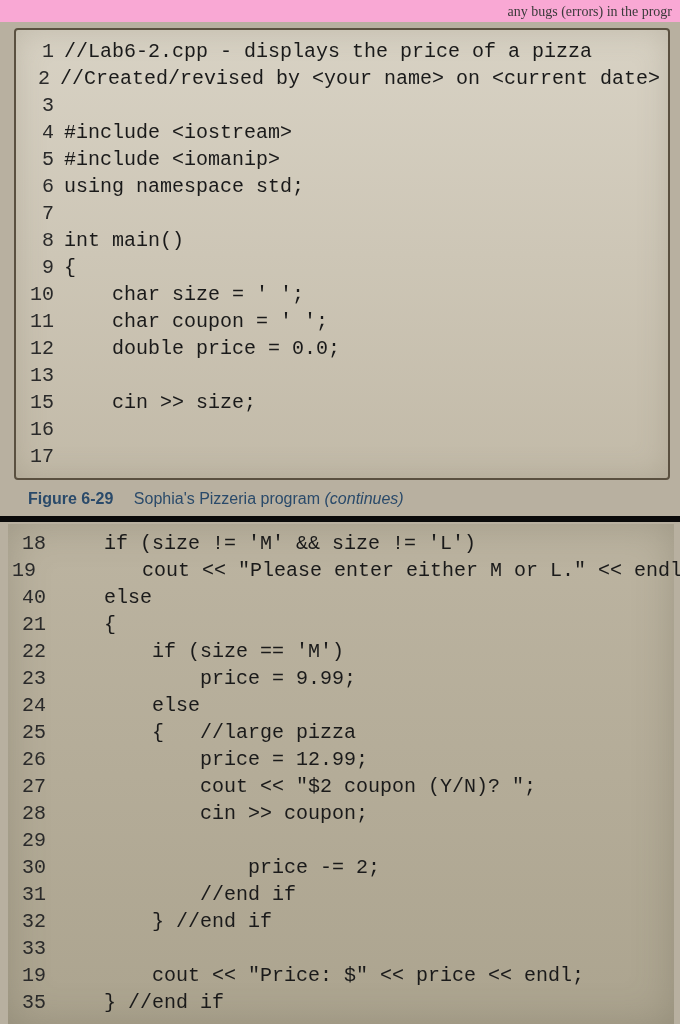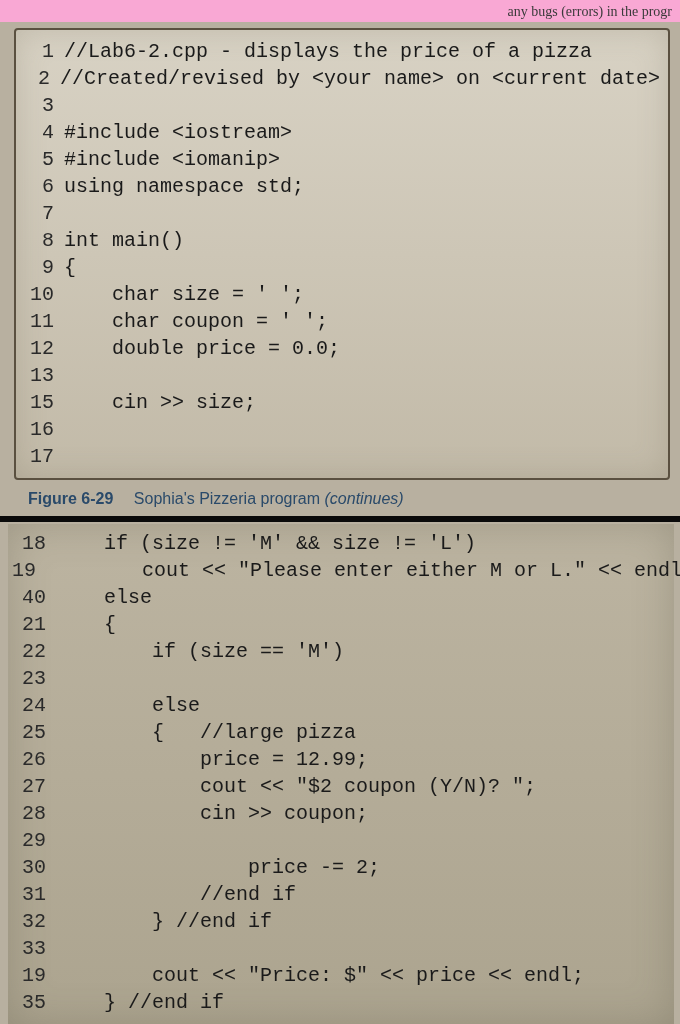--- a/index.html
+++ b/index.html
@@ -95,21 +95,21 @@
 </div>
 
 <div class="divider"></div>
 
 <div class="code-box2" id="block2">
     <div class="line"><span class="ln">18</span><span>    if (size != 'M' &amp;&amp; size != 'L')</span></div>
     <div class="line"><span class="ln">19</span><span>        cout &lt;&lt; "Please enter either M or L." &lt;&lt; endl;</span></div>
     <div class="line"><span class="ln">40</span><span>    else</span></div>
     <div class="line"><span class="ln">21</span><span>    {</span></div>
     <div class="line"><span class="ln">22</span><span>        if (size == 'M')</span></div>
-    <div class="line"><span class="ln">23</span></div>
+    <div class="line"><span class="ln">23</span><span>            price = 9.99;</span></div>
     <div class="line"><span class="ln">24</span><span>        else</span></div>
     <div class="line"><span class="ln">25</span><span>        {   //large pizza</span></div>
     <div class="line"><span class="ln">26</span><span>            price = 12.99;</span></div>
     <div class="line"><span class="ln">27</span><span>            cout &lt;&lt; "$2 coupon (Y/N)? ";</span></div>
     <div class="line"><span class="ln">28</span><span>            cin &gt;&gt; coupon;</span></div>
     <div class="line"><span class="ln">29</span></div>
     <div class="line"><span class="ln">30</span><span>                price -= 2;</span></div>
     <div class="line"><span class="ln">31</span><span>            //end if</span></div>
     <div class="line"><span class="ln">32</span><span>        } //end if</span></div>
     <div class="line"><span class="ln">33</span></div>

